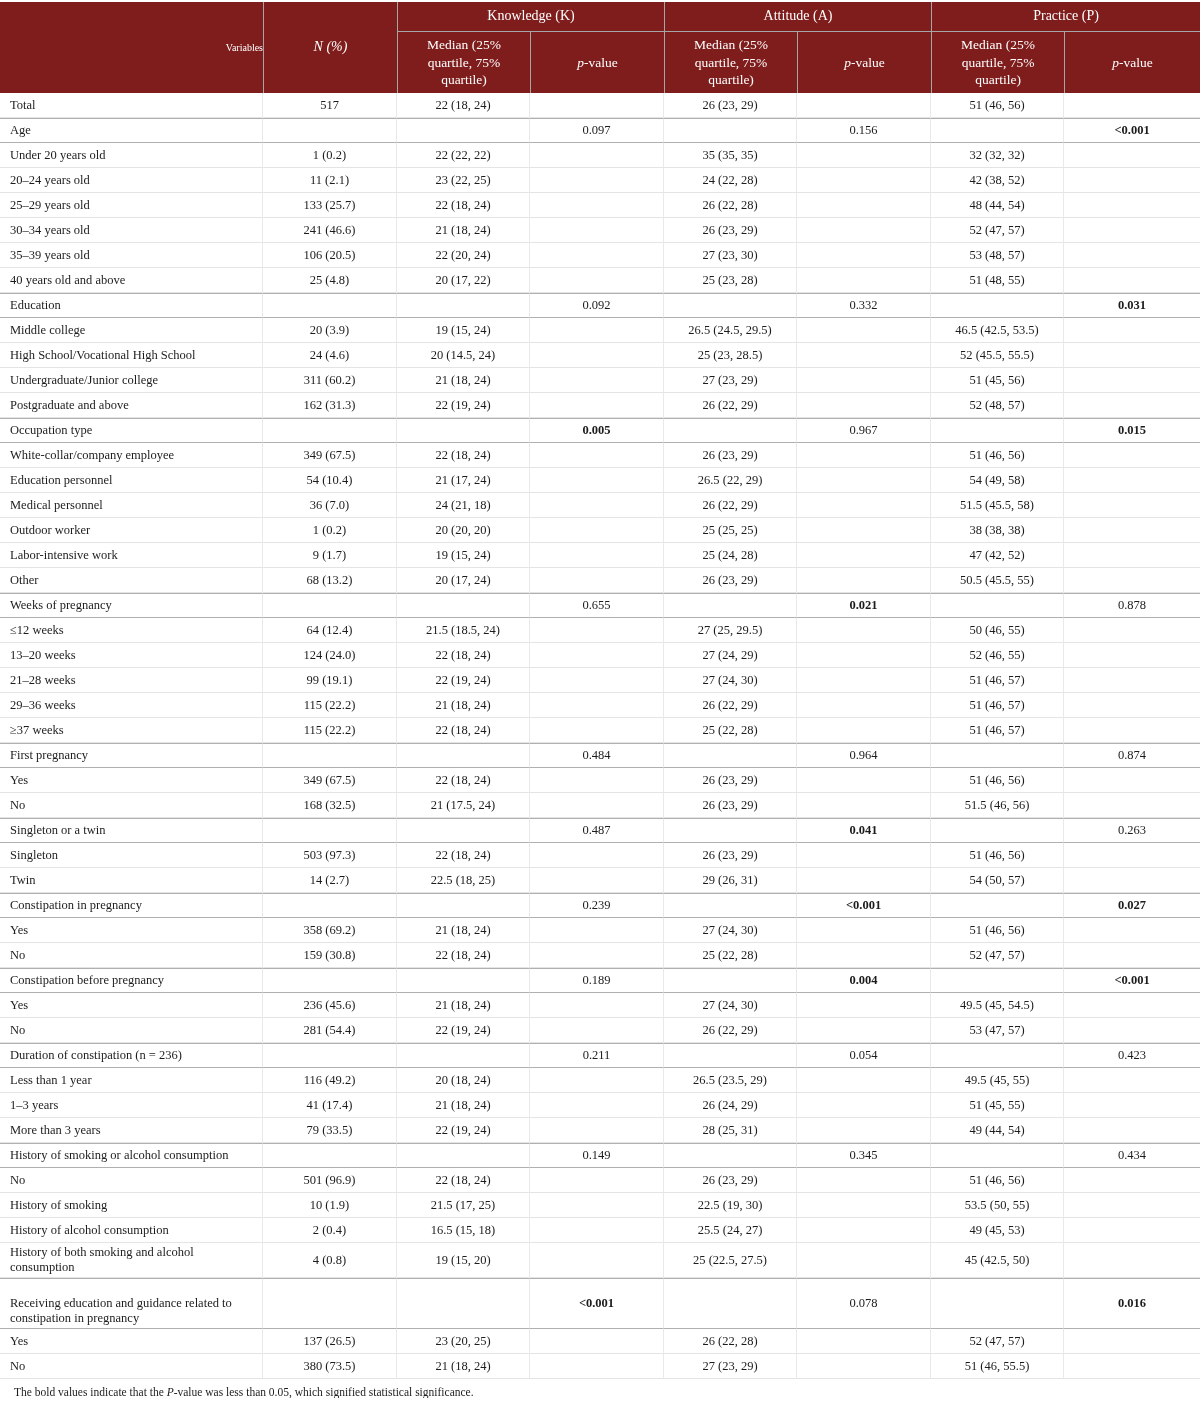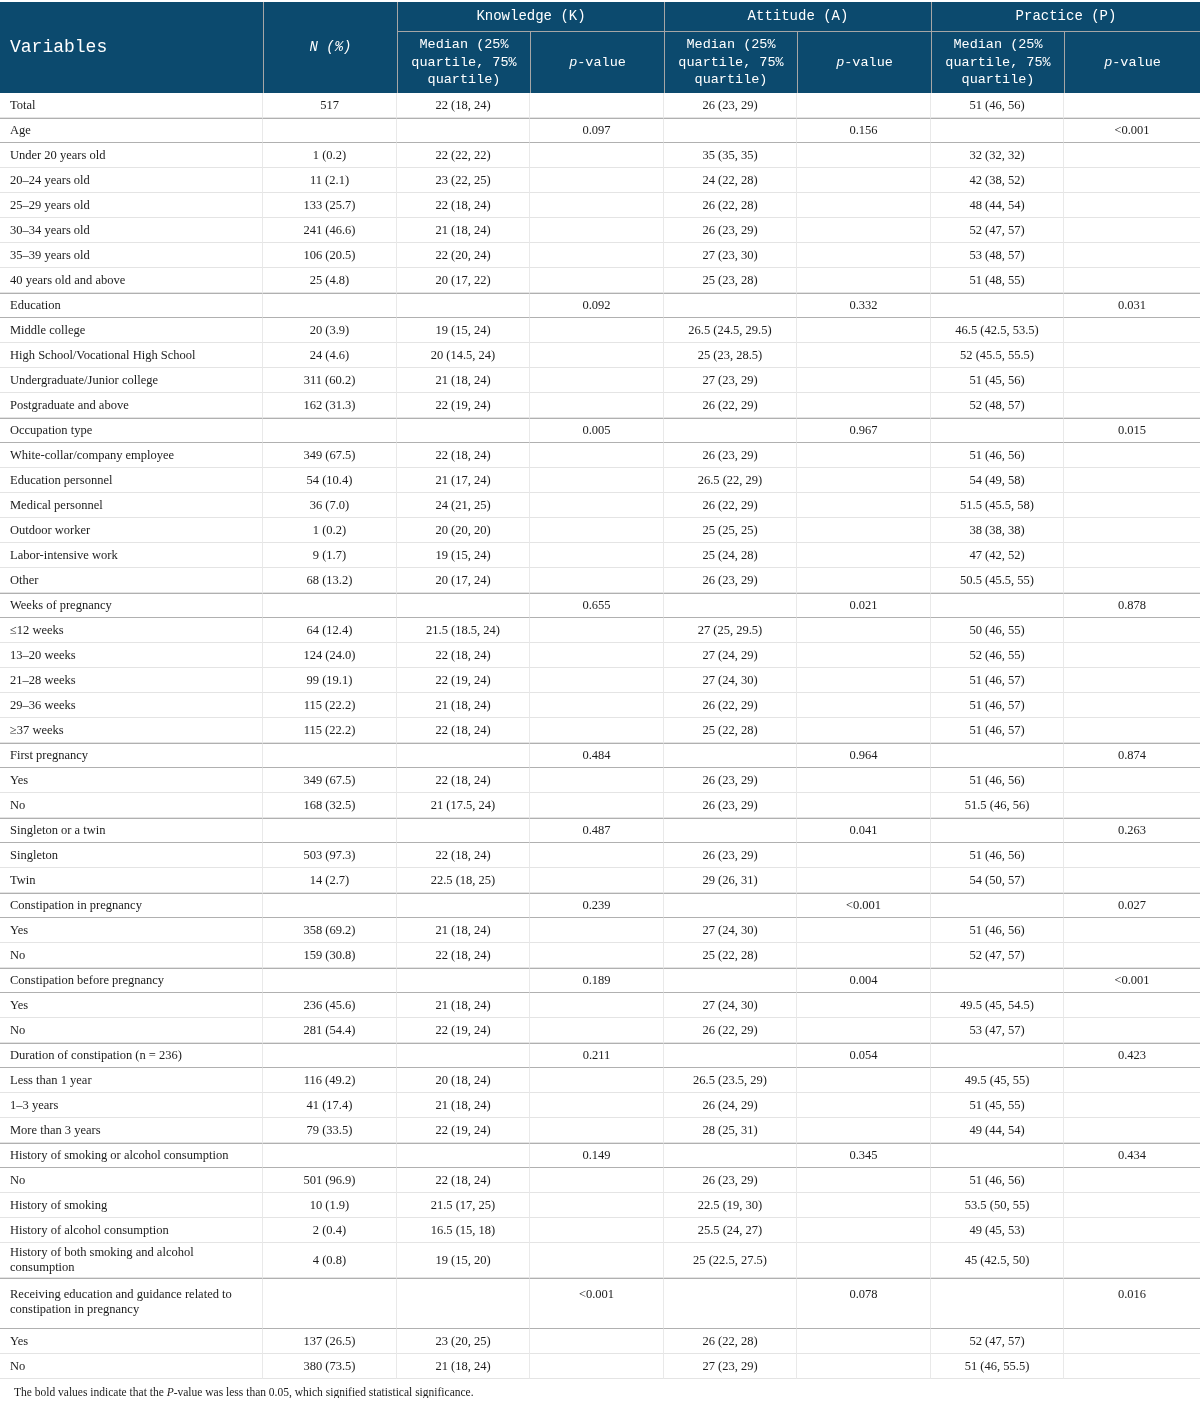--- a/index.html
+++ b/index.html
@@ -13,39 +13,39 @@
 
   table {
     width: 1200px;
     table-layout: fixed;
     border-collapse: separate;
     border-spacing: 0;
   }
 
   
   thead th {
-    background: #0c4a6e;
+    background: #7f1d1d;
     color: #ffffff;
-    font-family: Liberation Mono, monospace;
+    font-family: Liberation Serif, serif;
     font-weight: 400;
     font-size: 13.5px;
     line-height: 1.3;
     vertical-align: middle;
     text-align: center;
   }
   thead th.group {
     height: 30px;
     border-bottom: 1px solid #a6a6a6;
     border-left: 1px solid #a6a6a6;
     font-size: 14px;
   }
   thead th.vars {
-    text-align: left;
+    text-align: right;
     padding-left: 10px;
-    font-size: 18px;
+    font-size: 10px;
   }
   thead th.ncol { border-left: 1px solid #a6a6a6; font-size: 14px; }
   thead tr.sub th { height: 61px; padding: 2px 12px; }
   thead tr.sub th.med { border-left: 1px solid #a6a6a6; }
   thead tr.sub th.pv  { border-left: 1px solid #a6a6a6; }
   .it { font-style: italic; }
 
   
   tbody td {
     height: 25px;
@@ -63,23 +63,23 @@
     padding-left: 10px;
     font-family: Liberation Serif, serif;
   }
   tbody tr.category td {
     border-top: 1px solid #b0b0b0;
     border-bottom: 1px solid #b0b0b0;
   }
   tbody tr.tall td {
     height: 51px;
     vertical-align: top;
-    padding-top: 8px;
-  }
-  tbody td.bold { font-weight: 400; }
+    padding-top: 17px;
+  }
+  tbody td.bold { font-weight: 700; }
 
   
   .footnote {
     margin-top: 7px;
     padding-left: 14px;
     font-size: 11.5px;
     color: #1c1c1c;
   }
 </style>
 </head>
@@ -271,21 +271,21 @@
           <td>21 (17, 24)</td>
           <td></td>
           <td>26.5 (22, 29)</td>
           <td></td>
           <td>54 (49, 58)</td>
           <td></td>
         </tr>
         <tr>
           <td class="var">Medical personnel</td>
           <td>36 (7.0)</td>
-          <td>24 (21, 25)</td>
+          <td>24 (21, 18)</td>
           <td></td>
           <td>26 (22, 29)</td>
           <td></td>
           <td>51.5 (45.5, 58)</td>
           <td></td>
         </tr>
         <tr>
           <td class="var">Outdoor worker</td>
           <td>1 (0.2)</td>
           <td>20 (20, 20)</td>

